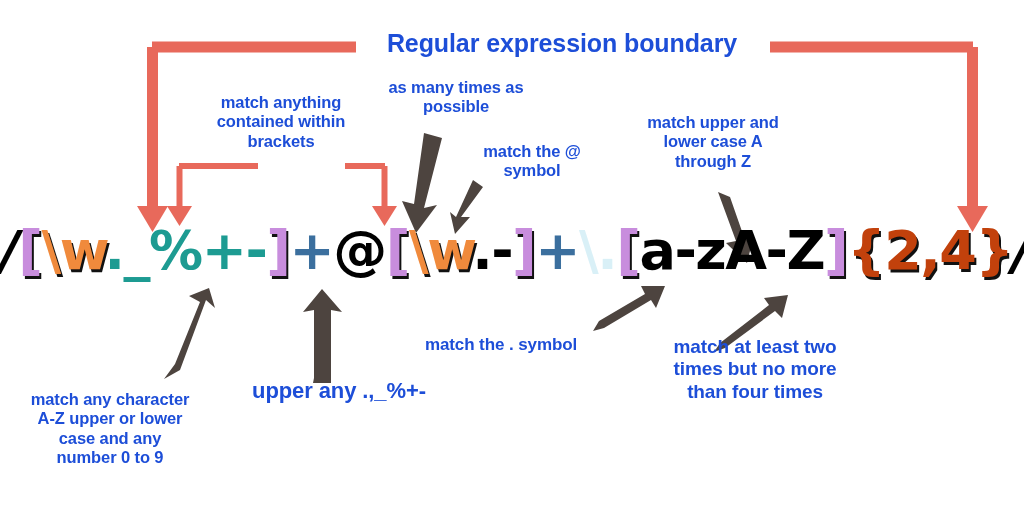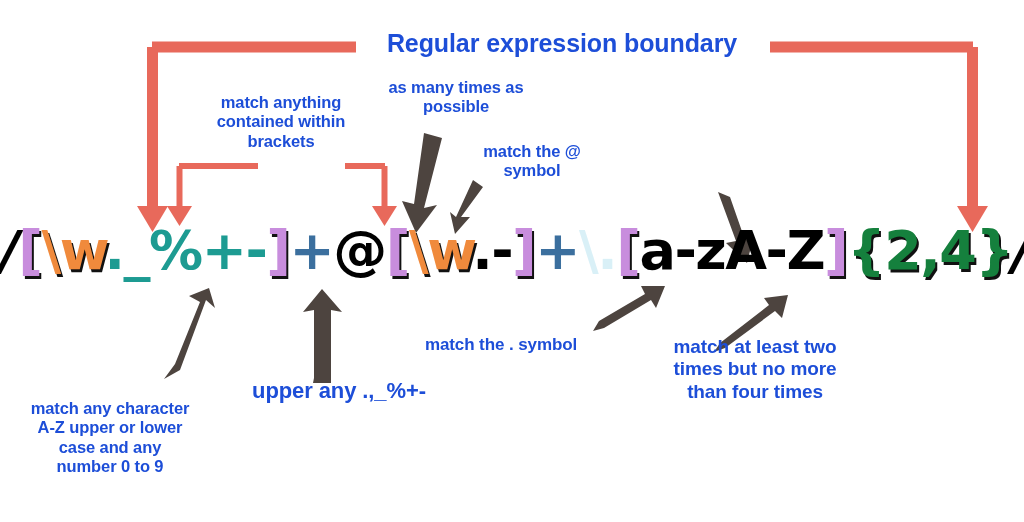--- a/index.html
+++ b/index.html
@@ -28,21 +28,21 @@
     font-size:25px;
     line-height:1.1;
   }
 
   #lbl-brackets{ left:196px; top:93px; width:170px; font-size:16.5px; }
   #lbl-manytimes{ left:366px; top:78px; width:180px; font-size:16.5px; }
   #lbl-at{ left:452px; top:142px; width:160px; font-size:16.5px; }
   #lbl-upper{ left:620px; top:113px; width:186px; font-size:16.5px; }
 
   #lbl-dot{ left:386px; top:335px; width:230px; font-size:17px; }
-  #lbl-anychar{ left:4px; top:390px; width:212px; font-size:16.5px;margin-top:9px; }
+  #lbl-anychar{ left:4px; top:390px; width:212px; font-size:16.5px; }
   #lbl-anysym{ left:214px; top:378px; width:250px; font-size:22px; }
   #lbl-atleast{ left:640px; top:336px; width:230px; font-size:19px; }
 
   
   #regex{
     position:absolute;
     left:0; top:224px;
     width:1024px;
     text-align:center;
     font-family:"DejaVu Sans","Liberation Sans",sans-serif;
@@ -54,21 +54,21 @@
   }
   #regex span{ display:inline; }
   .tok-slash{ color:#000000; font-style:italic; }
   .tok-brk{ color:#c88ddd; text-shadow:2px 3px 0 #111111; }
   .tok-w{ color:#f08a3c; text-shadow:2px 3px 0 #111111; }
   .tok-teal{ color:#1d9b92; }
   .tok-black{ color:#000000; }
   .tok-plus{ color:#3b6f9e; }
   .tok-dotblue{ color:#d9f0f7; }
   .tok-pink{ color:#000000; }
-  .tok-brown{ color:#15803d; text-shadow:2px 3px 0 #111111; }
+  .tok-brown{ color:#c2410c; text-shadow:2px 3px 0 #111111; }
 </style>
 </head>
 <body>
 
 <div id="stage">
 
   <svg class="layer" viewBox="0 0 1024 522" xmlns="http://www.w3.org/2000/svg">
     <g fill="none" stroke="#e8695b" stroke-linecap="butt">
 
       <path d="M152 47 L356 47" stroke-width="11"></path>
@@ -113,20 +113,23 @@
   <div class="lbl" id="lbl-brackets">match anything
 contained within
 brackets</div>
 
   <div class="lbl" id="lbl-at">match the @
 symbol</div>
 
   <div class="lbl" id="lbl-manytimes">as many times as
 possible</div>
 
+  <div class="lbl" id="lbl-upper">match upper and
+lower case A
+through Z</div>
 
   <div class="lbl" id="lbl-dot">match the .  symbol</div>
 
   <div class="lbl" id="lbl-anychar">match any character
 A-Z upper or lower
 case and any
 number 0 to 9</div>
 
   <div class="lbl" id="lbl-anysym">upper any .,_%+-</div>
 

